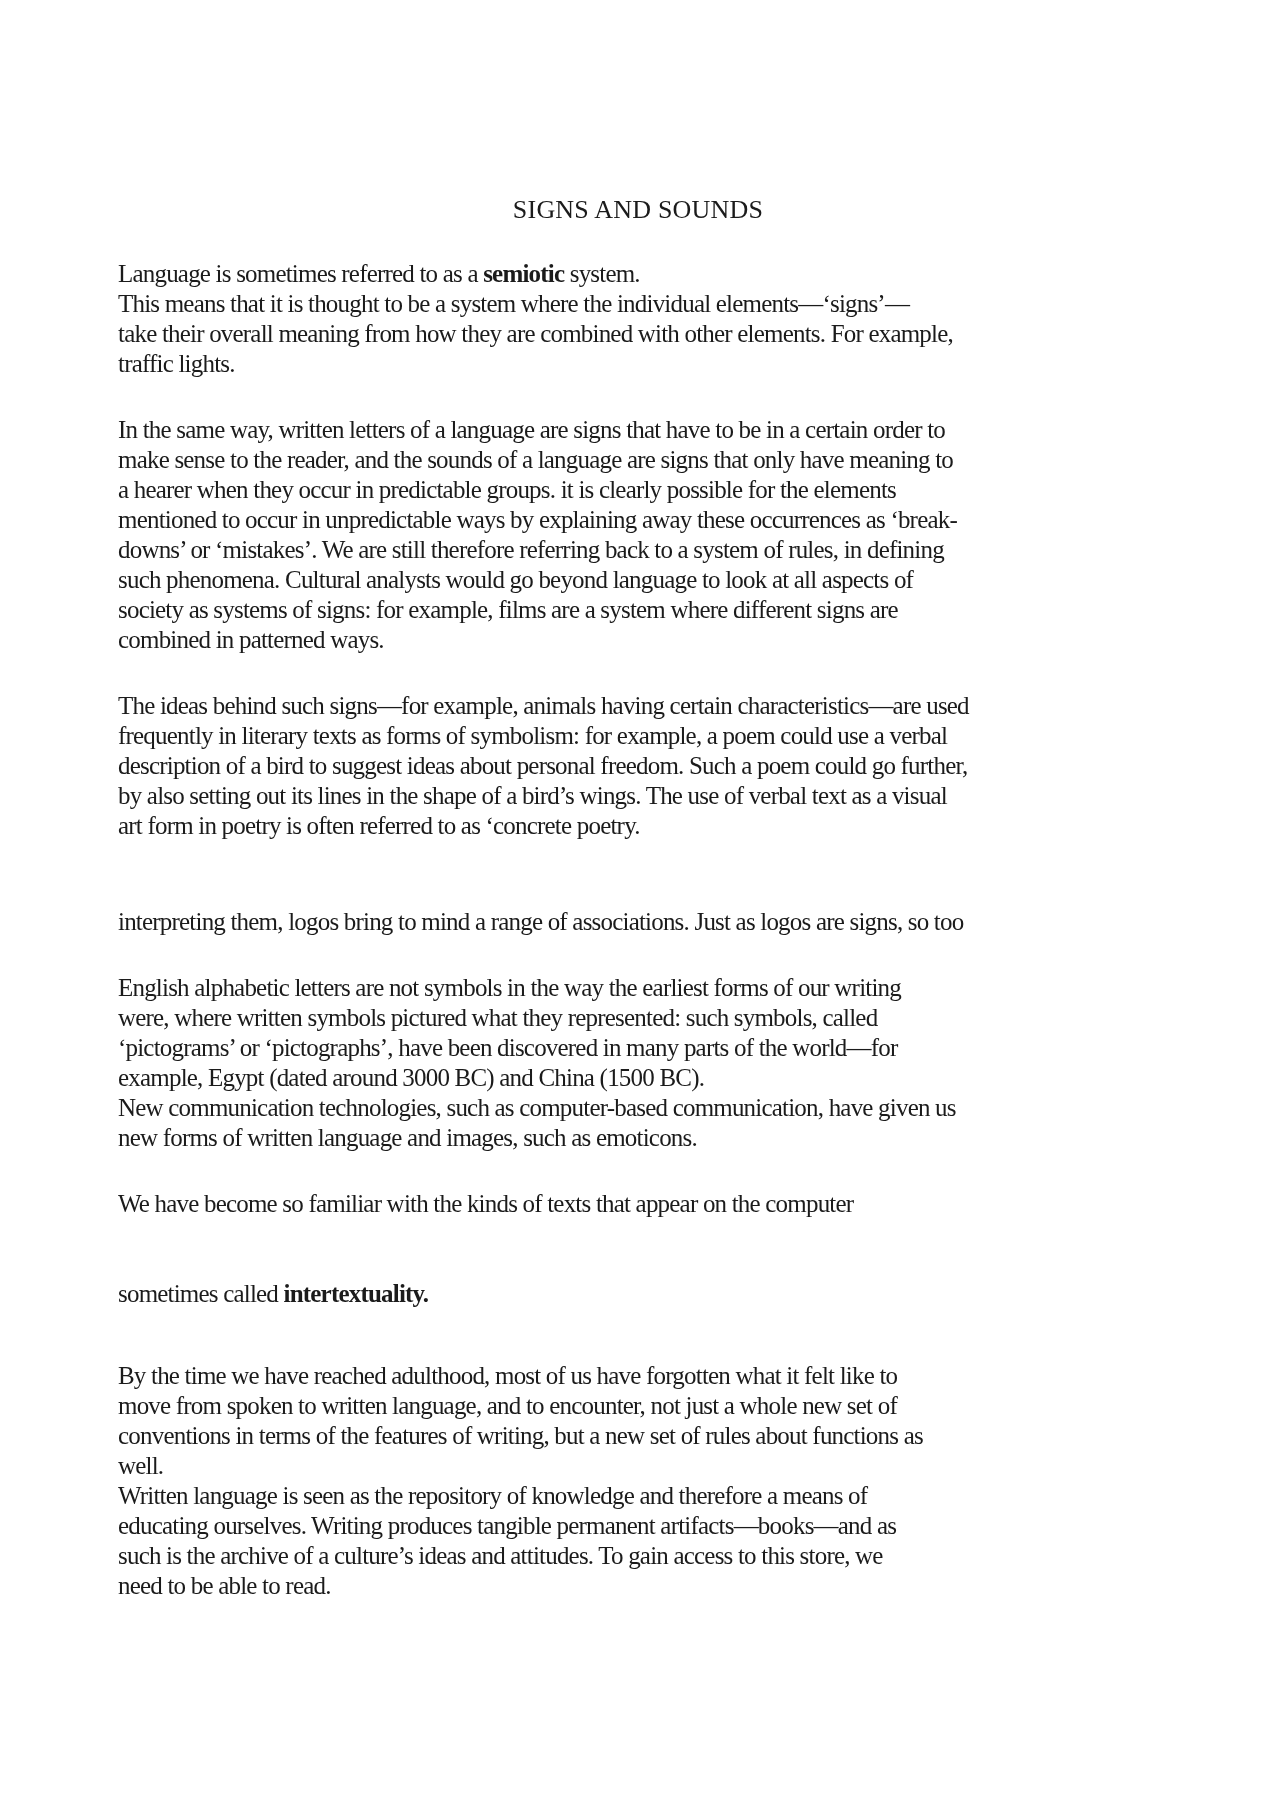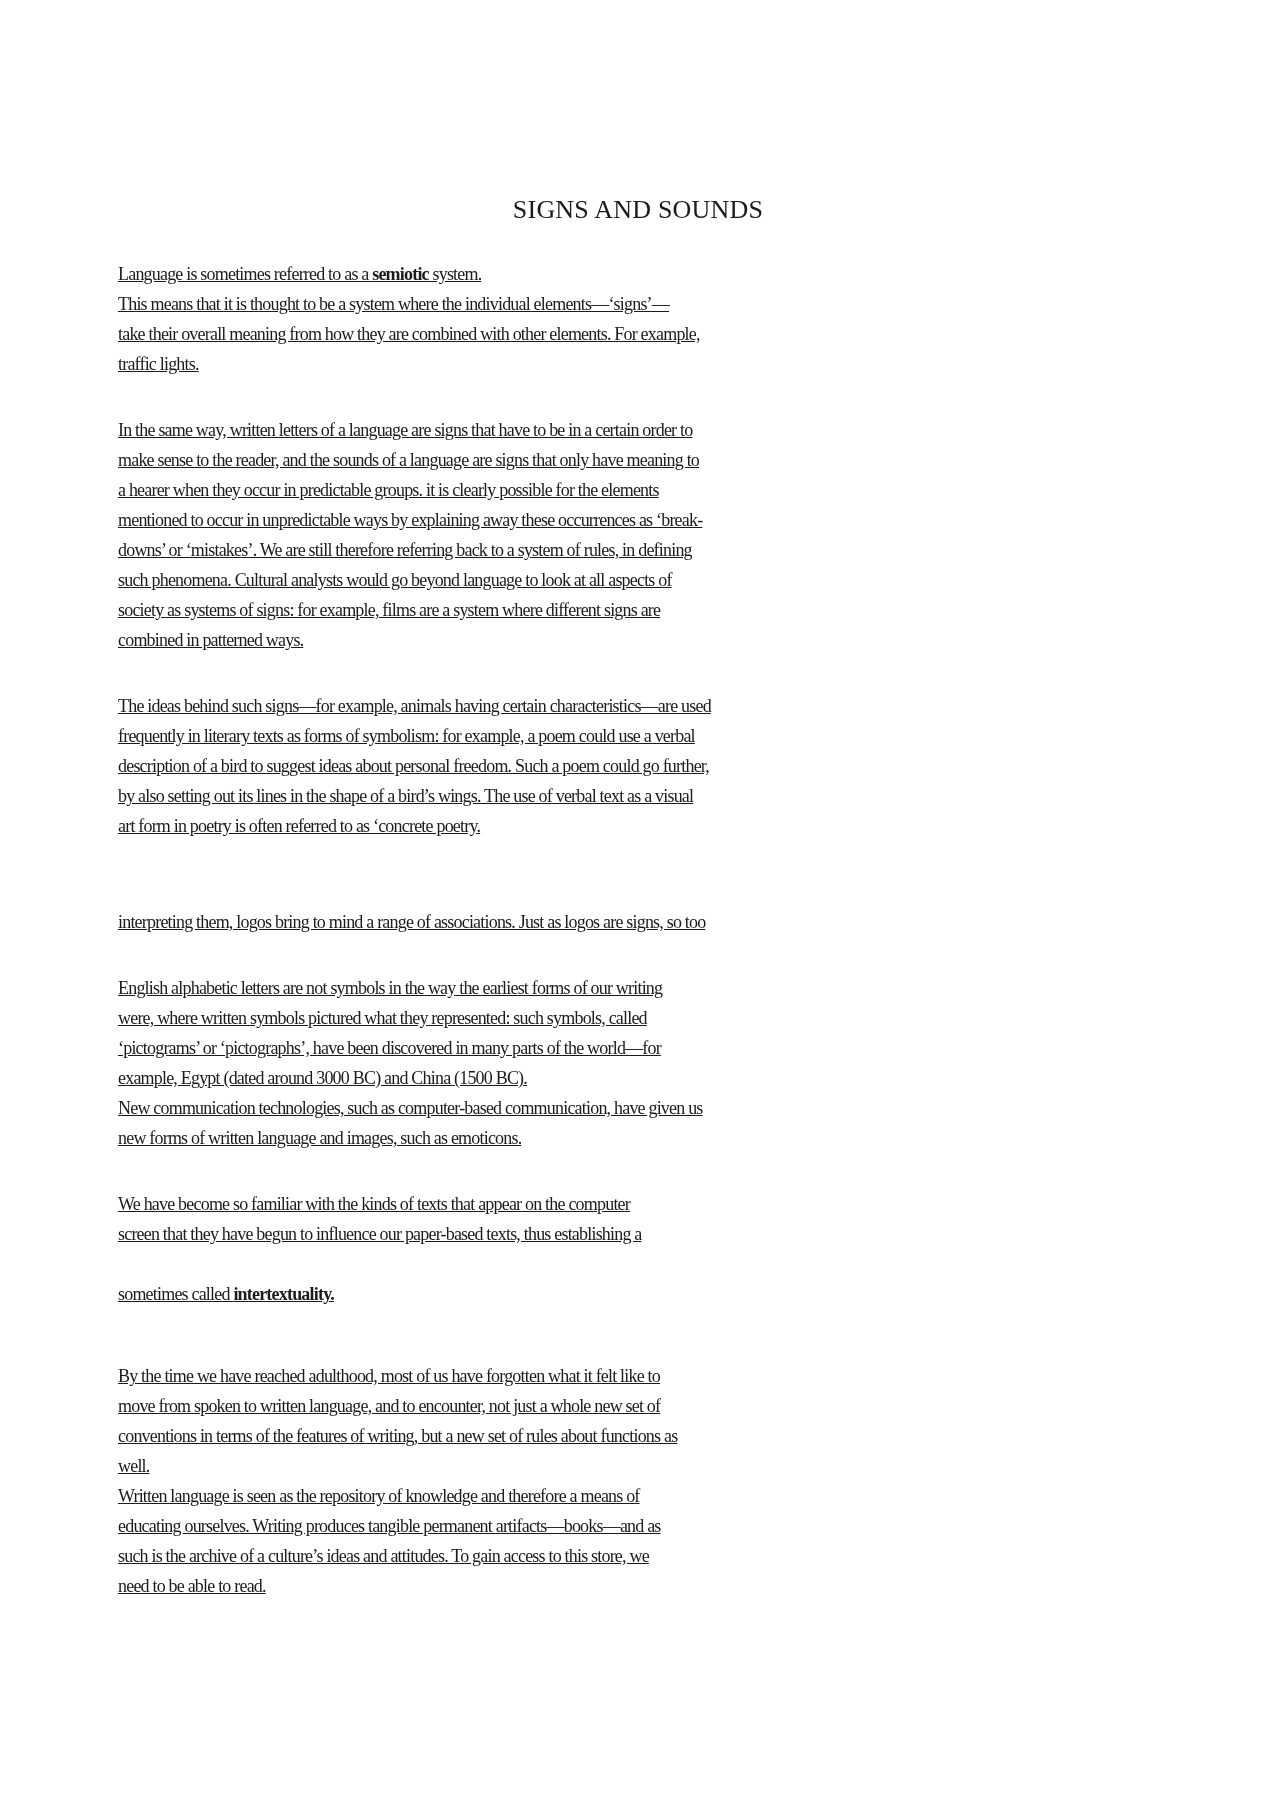--- a/index.html
+++ b/index.html
@@ -27,39 +27,38 @@
     font-weight: normal;
     line-height: 30px;
     text-align: center;
     letter-spacing: 0.2px;
   }
   .doc-body {
     width: 1040px;
   }
   p.para {
     margin: 0 0 36px 0;
-    font-size: 18px;
+    font-size: 25px;
     line-height: 30px;
     letter-spacing: -0.8px;
-    text-decoration: underline;
   }
   p.para.extra-gap {
     margin-top: 52px;
   }
   p.para .bold {
     font-weight: bold;
   }
 </style>
 </head>
 <body>
 
 <div class="page">
   <h1 class="title">SIGNS AND SOUNDS</h1>
   <div class="doc-body">
       <p class="para"><span>Language is sometimes referred to as a </span><span class="bold">semiotic</span><span> system.</span><br><span>This means that it is thought to be a system where the individual elements—‘signs’—</span><br><span>take their overall meaning from how they are combined with other elements. For example,</span><br><span>traffic lights.</span></p>
       <p class="para"><span>In the same way, written letters of a language are signs that have to be in a certain order to</span><br><span>make sense to the reader, and the sounds of a language are signs that only have meaning to</span><br><span>a hearer when they occur in predictable groups. it is clearly possible for the elements</span><br><span>mentioned to occur in unpredictable ways by explaining away these occurrences as ‘break-</span><br><span>downs’ or ‘mistakes’. We are still therefore referring back to a system of rules, in defining</span><br><span>such phenomena. Cultural analysts would go beyond language to look at all aspects of</span><br><span>society as systems of signs: for example, films are a system where different signs are</span><br><span>combined in patterned ways.</span></p>
       <p class="para"><span>The ideas behind such signs—for example, animals having certain characteristics—are used</span><br><span>frequently in literary texts as forms of symbolism: for example, a poem could use a verbal</span><br><span>description of a bird to suggest ideas about personal freedom. Such a poem could go further,</span><br><span>by also setting out its lines in the shape of a bird’s wings. The use of verbal text as a visual</span><br><span>art form in poetry is often referred to as ‘concrete poetry.</span></p>
       <p class="para"><br><span>interpreting them, logos bring to mind a range of associations. Just as logos are signs, so too</span><br></p>
       <p class="para"><span>English alphabetic letters are not symbols in the way the earliest forms of our writing</span><br><span>were, where written symbols pictured what they represented: such symbols, called</span><br><span>‘pictograms’ or ‘pictographs’, have been discovered in many parts of the world—for</span><br><span>example, Egypt (dated around 3000 BC) and China (1500 BC).</span><br><span>New communication technologies, such as computer-based communication, have given us</span><br><span>new forms of written language and images, such as emoticons.</span></p>
-      <p class="para"><span>We have become so familiar with the kinds of texts that appear on the computer</span><br><span>screen that they have begun to influence our paper-based texts, thus establishing a</span><br><br><span>sometimes called </span><span class="bold">intertextuality.</span></p>
+      <p class="para"><span>We have become so familiar with the kinds of texts that appear on the computer</span><br><br><br><span>sometimes called </span><span class="bold">intertextuality.</span></p>
       <p class="para extra-gap"><span>By the time we have reached adulthood, most of us have forgotten what it felt like to</span><br><span>move from spoken to written language, and to encounter, not just a whole new set of</span><br><span>conventions in terms of the features of writing, but a new set of rules about functions as</span><br><span>well.</span><br><span>Written language is seen as the repository of knowledge and therefore a means of</span><br><span>educating ourselves. Writing produces tangible permanent artifacts—books—and as</span><br><span>such is the archive of a culture’s ideas and attitudes. To gain access to this store, we</span><br><span>need to be able to read.</span></p>
     </div>
 </div>
 
 </body></html>

